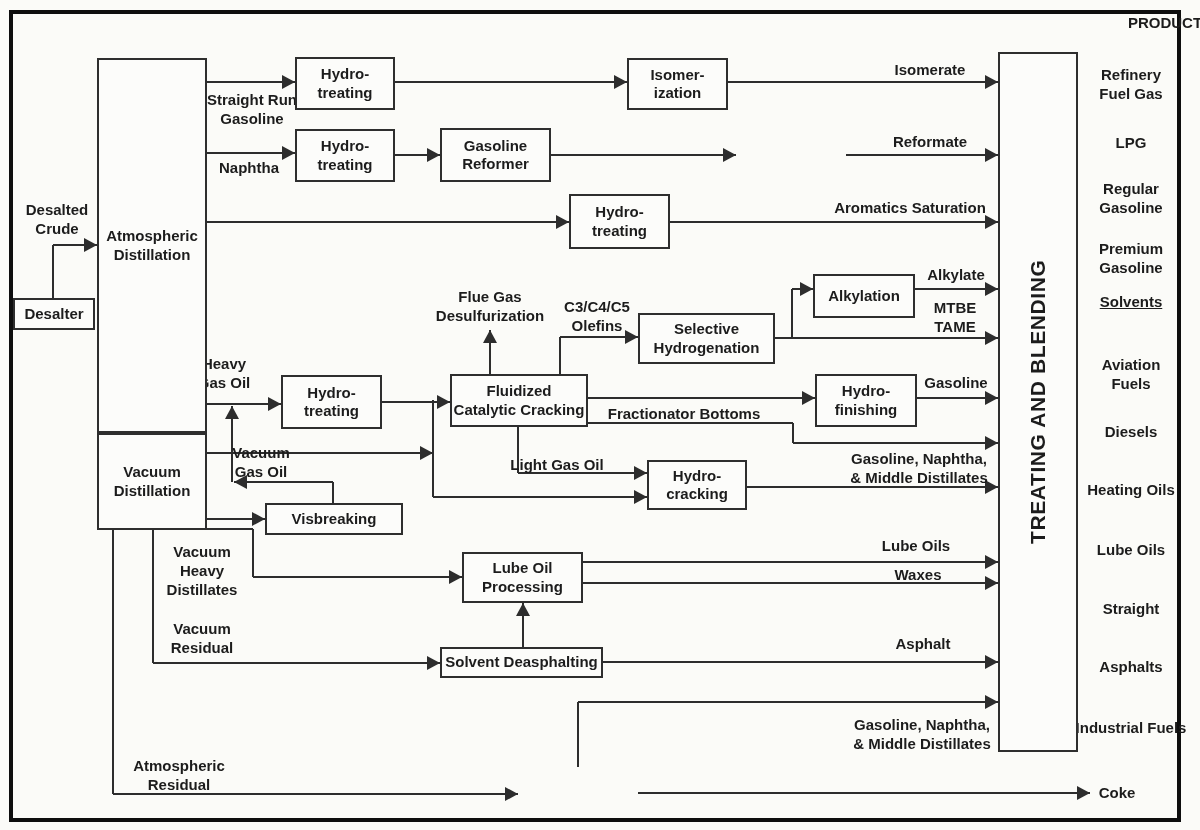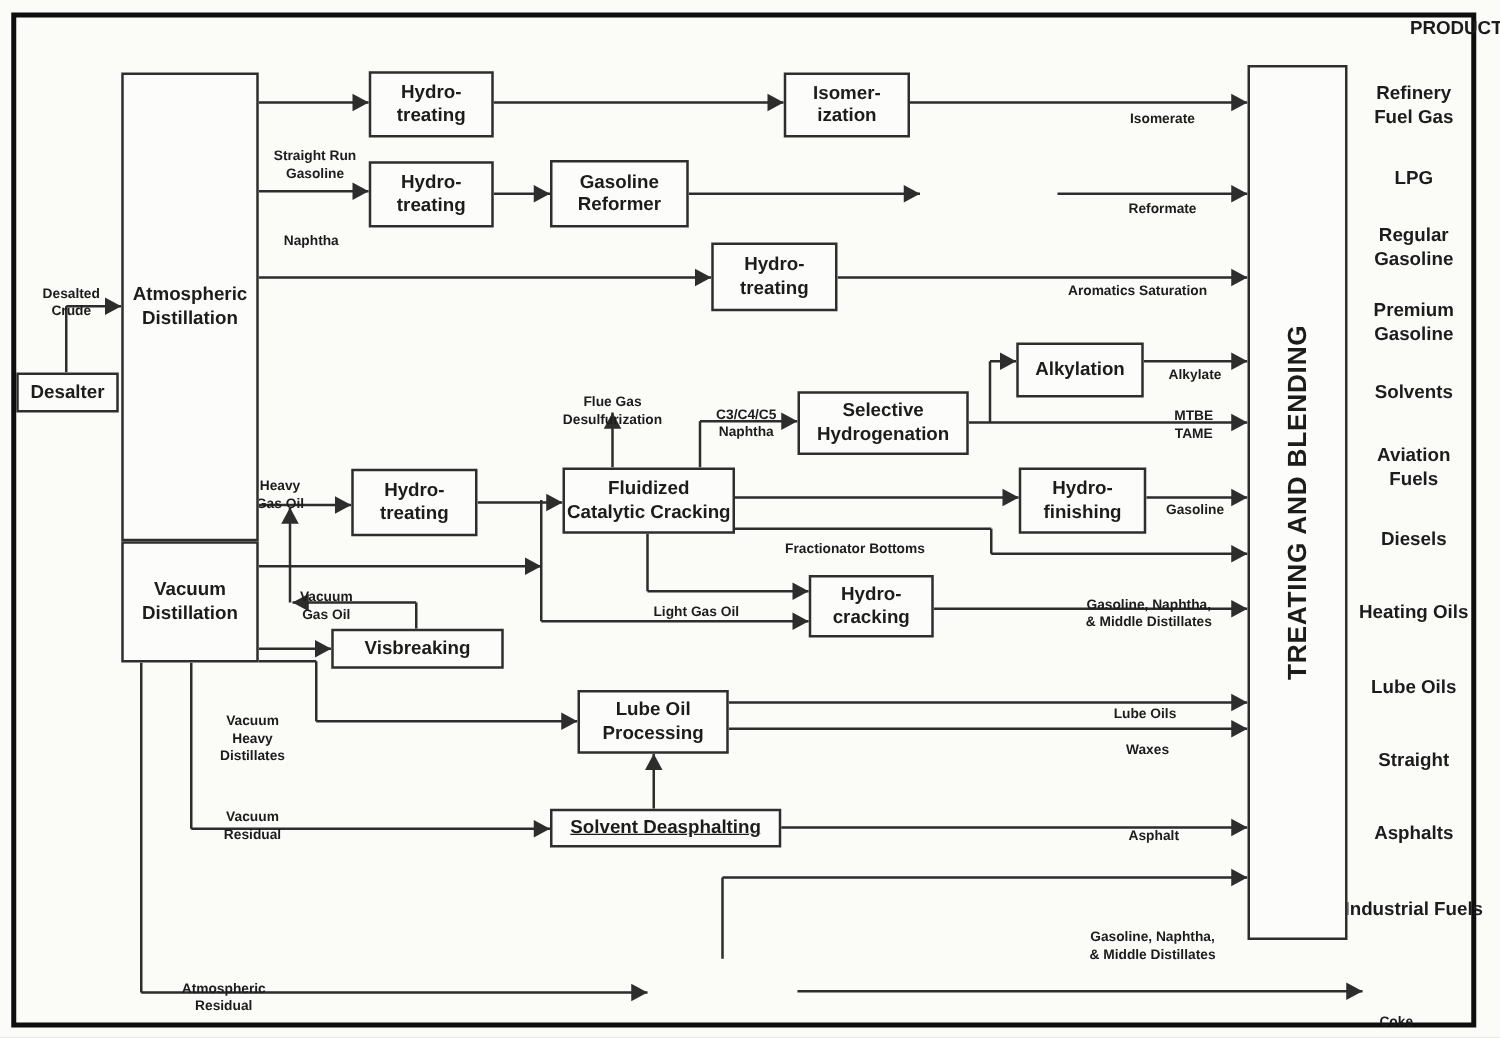--- a/index.html
+++ b/index.html
@@ -10,22 +10,22 @@
   }
   .frame{position:absolute;left:9px;top:10px;width:1164px;height:804px;border:4px solid #0e0e0e;z-index:0;}
   .pbox{
     position:absolute;border:2px solid #2e2e2e;background:#fcfcfa;
     display:flex;align-items:center;justify-content:center;text-align:center;
     font-weight:bold;font-size:15px;line-height:1.22;z-index:3;box-sizing:border-box;
   }
   .pbox span{white-space:pre;display:block;}
   .vbox span{transform:rotate(-90deg);font-size:21px;letter-spacing:0.6px;white-space:nowrap;}
   .slabel{
-    position:absolute;font-weight:bold;font-size:11px;line-height:1.26;
-    text-align:center;z-index:2;margin-top:28px;
+    position:absolute;font-weight:bold;font-size:15px;line-height:1.26;
+    text-align:center;z-index:2;
   }
   .slabel span{white-space:pre;display:block;}
   .plabel{
     position:absolute;font-weight:bold;font-size:15px;line-height:1.26;
     text-align:center;z-index:2;
   }
   .plabel span{white-space:pre;display:block;}
   #products-header{
     position:absolute;left:1131px;top:14px;transform:translateX(-50%);
     font-weight:bold;font-size:15px;z-index:2;white-space:nowrap;margin-left:39px;
@@ -179,21 +179,21 @@
       <span>Hydro-
 cracking</span>
     </div>
     <div class="pbox" style="left: 265px; top: 503px; width: 138px; height: 32px;">
       <span>Visbreaking</span>
     </div>
     <div class="pbox" style="left: 462px; top: 552px; width: 121px; height: 51px;">
       <span>Lube Oil
 Processing</span>
     </div>
-    <div class="pbox" style="left: 440px; top: 647px; width: 185px; height: 31px; text-decoration: underline;">
+    <div class="pbox" style="left: 440px; top: 647px; width: 163px; height: 31px;">
       <span>Solvent Deasphalting</span>
     </div>
     <div class="pbox vbox" style="left: 998px; top: 52px; width: 80px; height: 700px;">
       <span>TREATING AND BLENDING</span>
     </div>
     <div class="slabel" style="left: 57px; top: 201px; transform: translateX(-50%);">
       <span>Desalted
 Crude</span>
     </div>
     <div class="slabel" style="left: 252px; top: 91px; transform: translateX(-50%);">
@@ -223,21 +223,21 @@
     <div class="slabel" style="left: 179px; top: 757px; transform: translateX(-50%);">
       <span>Atmospheric
 Residual</span>
     </div>
     <div class="slabel" style="left: 490px; top: 288px; transform: translateX(-50%);">
       <span>Flue Gas
 Desulfurization</span>
     </div>
     <div class="slabel" style="left: 597px; top: 298px; transform: translateX(-50%);">
       <span>C3/C4/C5
-Naphtha</span>
+Olefins</span>
     </div>
     <div class="slabel" style="left: 684px; top: 405px; transform: translateX(-50%);">
       <span>Fractionator Bottoms</span>
     </div>
     <div class="slabel" style="left: 557px; top: 456px; transform: translateX(-50%);">
       <span>Light Gas Oil</span>
     </div>
     <div class="slabel" style="left: 930px; top: 61px; transform: translateX(-50%);">
       <span>Isomerate</span>
     </div>
@@ -285,21 +285,21 @@
       <span>LPG</span>
     </div>
     <div class="plabel" style="left: 1131px; top: 180px; transform: translateX(-50%);">
       <span>Regular
 Gasoline</span>
     </div>
     <div class="plabel" style="left: 1131px; top: 240px; transform: translateX(-50%);">
       <span>Premium
 Gasoline</span>
     </div>
-    <div class="plabel" style="left: 1131px; top: 305px; transform: translateX(-50%);">
+    <div class="plabel" style="left: 1131px; top: 293px; transform: translateX(-50%); text-decoration: underline;">
       <span>Solvents</span>
     </div>
     <div class="plabel" style="left: 1131px; top: 356px; transform: translateX(-50%);">
       <span>Aviation
 Fuels</span>
     </div>
     <div class="plabel" style="left: 1131px; top: 423px; transform: translateX(-50%);">
       <span>Diesels</span>
     </div>
     <div class="plabel" style="left: 1131px; top: 481px; transform: translateX(-50%);">

